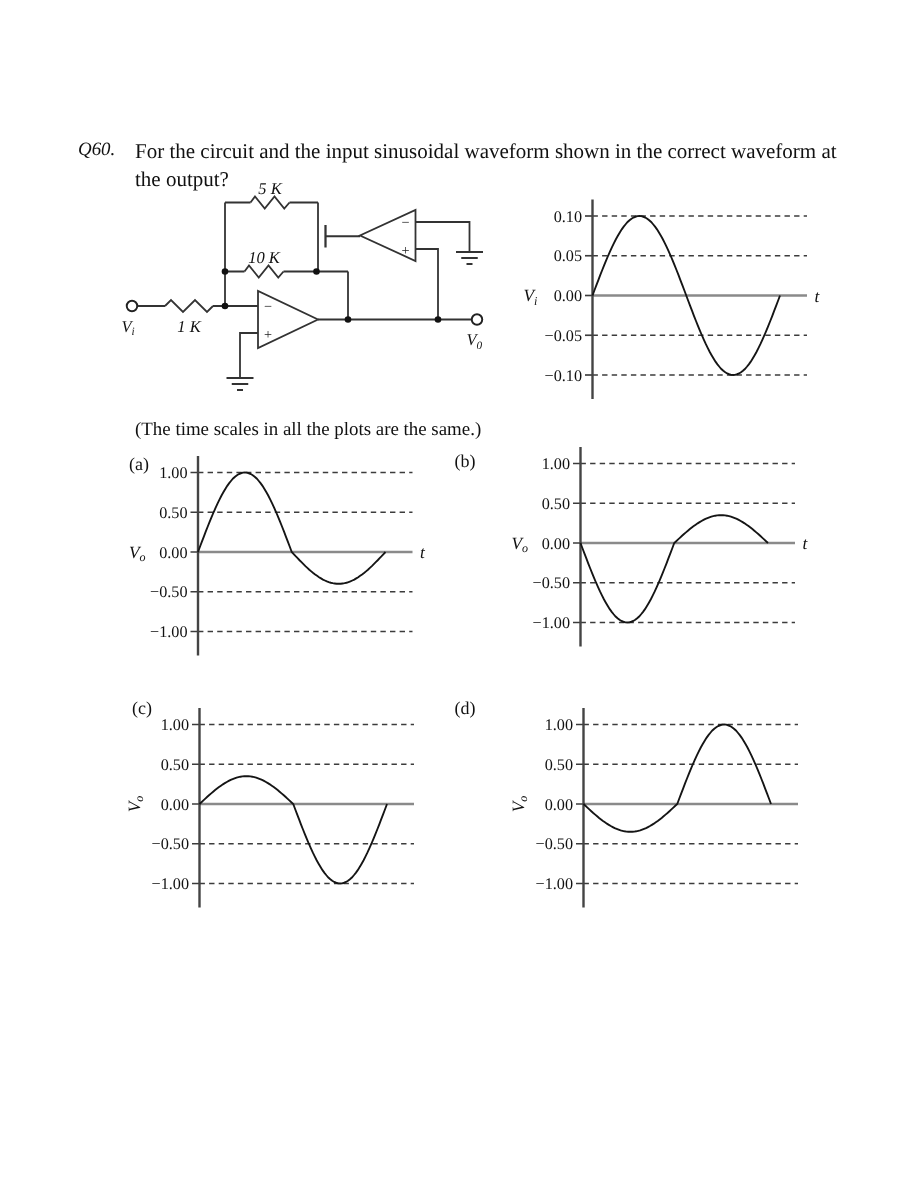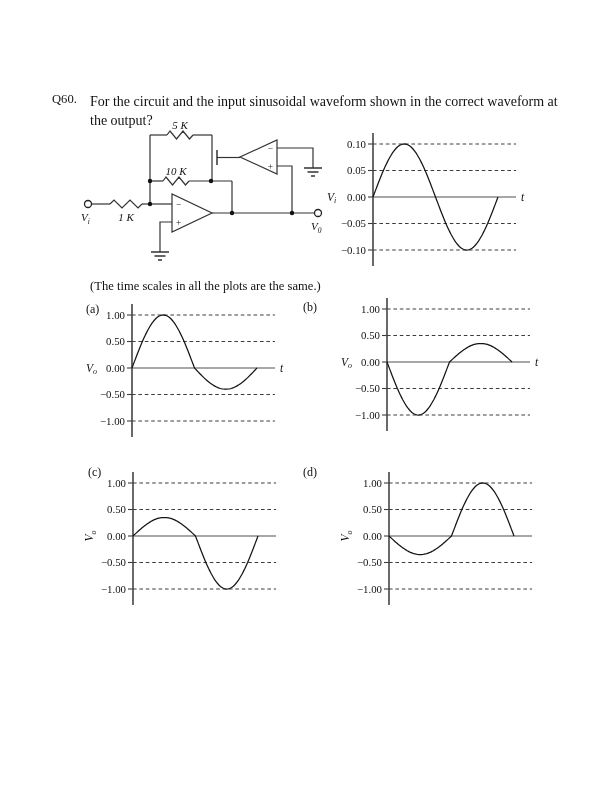--- a/index.html
+++ b/index.html
@@ -11,21 +11,21 @@
   .qnum{font-size:12.6px;}
   .qtext{font-size:14px;line-height:19px;width:482px;}
   .note{font-size:12.6px;}
   .panel-letter{font-size:12px;}
   .plot{width:250px;height:140px;}
   svg text{font-family:"Liberation Serif", serif;}
 </style>
 </head>
 <body>
 
-<div class="abs qnum" style="left:52px;top:92px;">Q60.</div>
+<div class="abs qnum" style="left:52px;top:92px;font-style:italic;">Q60.</div>
 <div class="abs qtext" style="left:90px;top:92px;">For the circuit and the input sinusoidal waveform shown in the correct waveform at the output?</div>
 
 <svg class="abs" style="left:75px;top:120px;" width="255" height="165" viewBox="0 0 255 165">
   <g stroke="#333" stroke-width="1.2" fill="none">
     <path d="M16.5 84 H35"></path>
     <path d="M35 84 l4 -4 l8 8 l8 -8 l8 8 l4 -4"></path>
     <path d="M67 84 H97"></path>
     <path d="M75 84 V15"></path>
     <path d="M75 61 H88"></path>
     <path d="M88 61 l3 -4 l6.5 8 l6.5 -8 l6.5 8 l3.5 -4"></path>
@@ -76,21 +76,21 @@
 
   <g font-size="11" font-style="italic" fill="#111" stroke="none">
     <text x="105" y="9" text-anchor="middle">5 K</text>
     <text x="101" y="55" text-anchor="middle">10 K</text>
     <text x="51" y="101" text-anchor="middle">1 K</text>
     <text x="6" y="101"><tspan>V</tspan><tspan dy="2.5" font-size="7.5">i</tspan></text>
     <text x="236" y="110"><tspan>V</tspan><tspan dy="2.5" font-size="7.5">0</tspan></text>
   </g>
 </svg>
 
-<div class="abs plot" style="left:316px;top:132px;"><svg width="250" height="140">
+<div class="abs plot" style="left:338px;top:132px;"><svg width="250" height="140">
       <line x1="57" y1="12" x2="200" y2="12" stroke="#3c3c3c" stroke-width="1" stroke-dasharray="3.6 2.8"></line>
       <line x1="52" y1="12" x2="57" y2="12" stroke="#3c3c3c" stroke-width="1.1"></line>
       <text x="50" y="15.8" text-anchor="end" font-size="10.8" fill="#111">0.10</text>
       <line x1="57" y1="38.5" x2="200" y2="38.5" stroke="#3c3c3c" stroke-width="1" stroke-dasharray="3.6 2.8"></line>
       <line x1="52" y1="38.5" x2="57" y2="38.5" stroke="#3c3c3c" stroke-width="1.1"></line>
       <text x="50" y="42.3" text-anchor="end" font-size="10.8" fill="#111">0.05</text>
       <line x1="57" y1="65" x2="200" y2="65" stroke="#8a8a8a" stroke-width="1.7"></line>
       <line x1="52" y1="65" x2="57" y2="65" stroke="#3c3c3c" stroke-width="1.1"></line>
       <text x="50" y="68.8" text-anchor="end" font-size="10.8" fill="#111">0.00</text>
       <line x1="57" y1="91.5" x2="200" y2="91.5" stroke="#3c3c3c" stroke-width="1" stroke-dasharray="3.6 2.8"></line>

